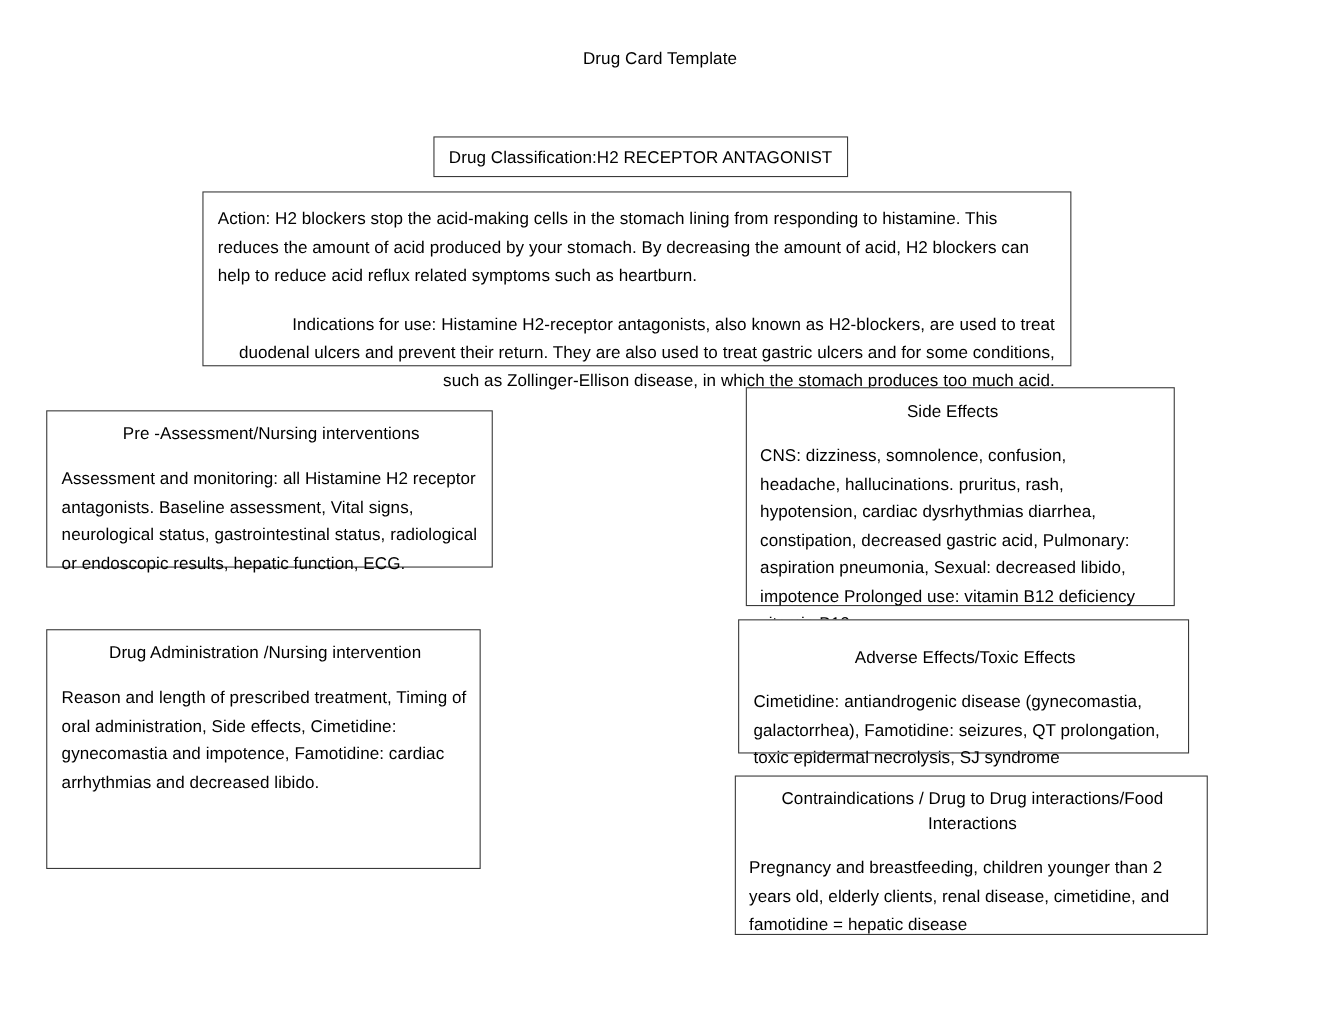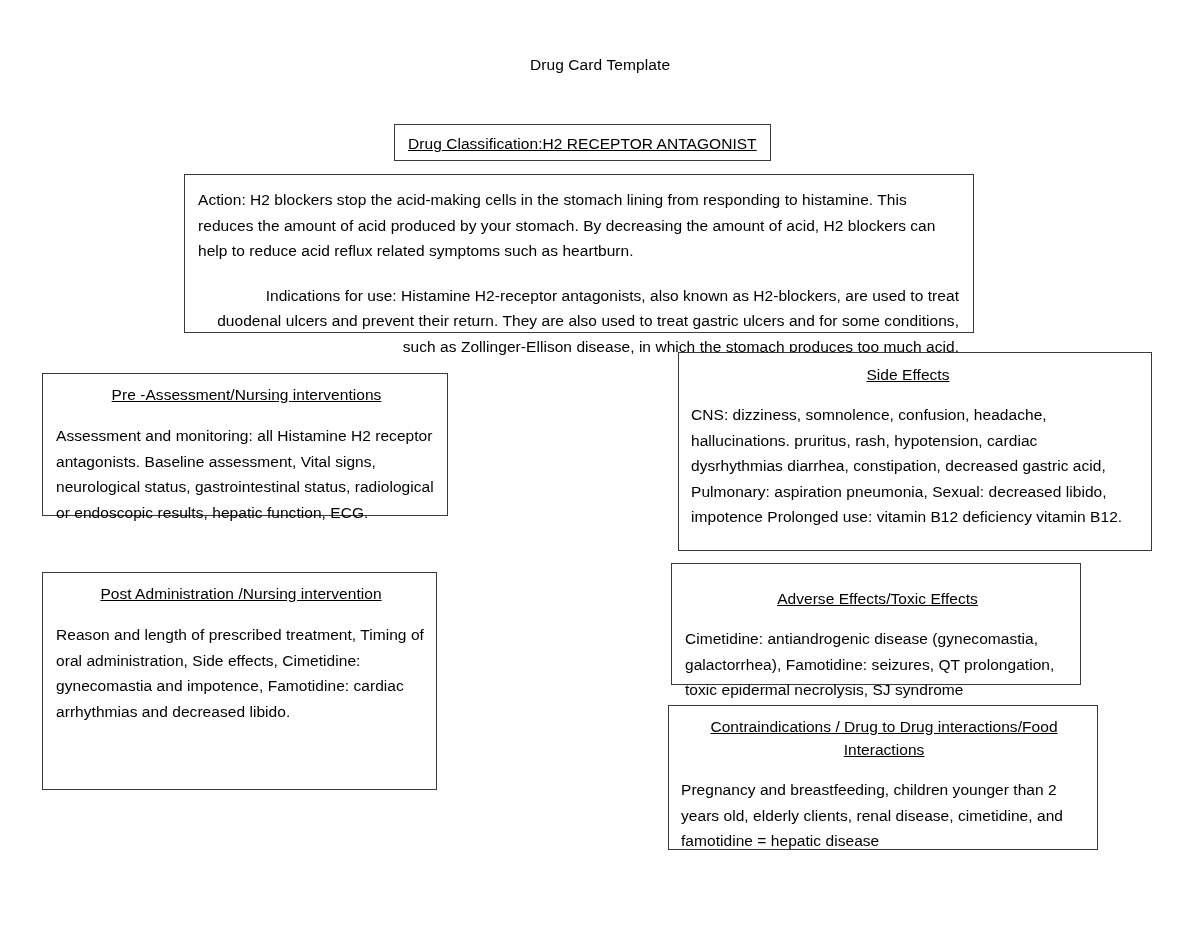--- a/index.html
+++ b/index.html
@@ -17,40 +17,39 @@
   }
   .page {
     position: relative;
     width: 1200px;
     height: 927px;
     background: #ffffff;
   }
   .doc-title {
     position: absolute;
     left: 0;
-    top: 55px;
+    top: 44px;
     width: 1200px;
     text-align: center;
     font-size: 15.5px;
     line-height: 20px;
     letter-spacing: 0.1px;
   }
   .box {
     position: absolute;
     border: 1.6px solid #3a3a3a;
     box-sizing: border-box;
     background: #ffffff;
   }
   .box-head {
     text-align: center;
     font-size: 15.5px;
     line-height: 23px;
     margin: 0;
     letter-spacing: 0.05px;
-    text-decoration: underline;
   }
   .box-para {
     font-size: 15.5px;
     line-height: 25.5px;
     margin: 0;
     text-align: left;
     letter-spacing: 0.05px;
   }
   .box-para + .box-para {
     margin-top: 19px;
@@ -83,21 +82,21 @@
     top: 373px;
     width: 406px;
     height: 143px;
     padding: 9px 10px 12px 13px;
   }
   #pre-assessment-box .box-para { margin-top: 17px; }
 
   #side-effects-box {
     left: 678px;
     top: 352px;
-    width: 474px;
+    width: 390px;
     height: 199px;
     padding: 10px 26px 0 12px;
   }
   #side-effects-box .box-para { margin-top: 16px; }
 
   #post-admin-box {
     left: 42px;
     top: 572px;
     width: 395px;
     height: 218px;
@@ -143,21 +142,21 @@
     <div class="box-head">Pre -Assessment/Nursing interventions</div>
     <p class="box-para">Assessment and monitoring: all Histamine H2 receptor antagonists. Baseline assessment, Vital signs, neurological status, gastrointestinal status, radiological or endoscopic results, hepatic function, ECG.</p>
   </div>
 
   <div class="box" id="side-effects-box">
     <div class="box-head">Side Effects</div>
     <p class="box-para">CNS: dizziness, somnolence, confusion, headache, hallucinations. pruritus, rash, hypotension, cardiac dysrhythmias diarrhea, constipation, decreased gastric acid, Pulmonary: aspiration pneumonia, Sexual: decreased libido, impotence Prolonged use: vitamin B12 deficiency vitamin B12.</p>
   </div>
 
   <div class="box" id="post-admin-box">
-    <div class="box-head">Post Administration /Nursing intervention</div>
+    <div class="box-head">Drug Administration /Nursing intervention</div>
     <p class="box-para">Reason and length of prescribed treatment, Timing of oral administration, Side effects, Cimetidine: gynecomastia and impotence, Famotidine: cardiac arrhythmias and decreased libido.</p>
   </div>
 
   <div class="box" id="adverse-effects-box">
     <div class="box-head">Adverse Effects/Toxic Effects</div>
     <p class="box-para">Cimetidine: antiandrogenic disease (gynecomastia, galactorrhea), Famotidine: seizures, QT prolongation, toxic epidermal necrolysis, SJ syndrome</p>
   </div>
 
   <div class="box" id="contraindications-box">
     <div class="box-head">Contraindications / Drug to Drug interactions/Food Interactions</div>

